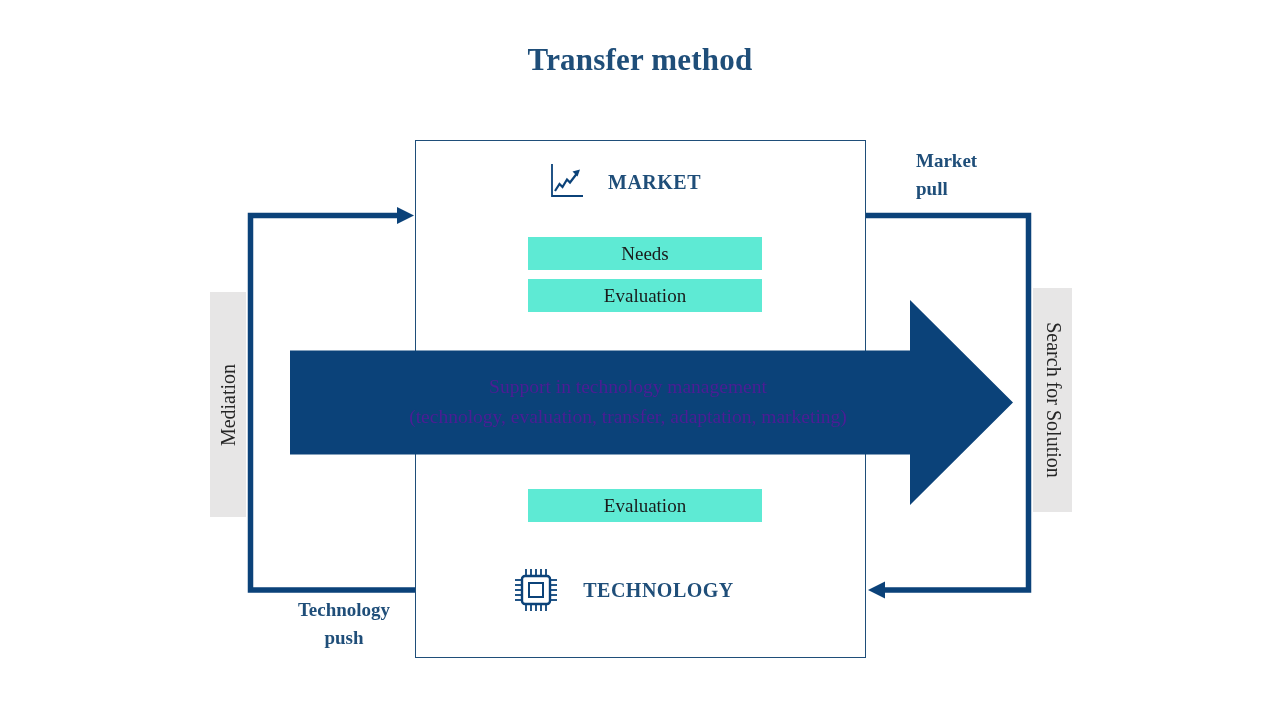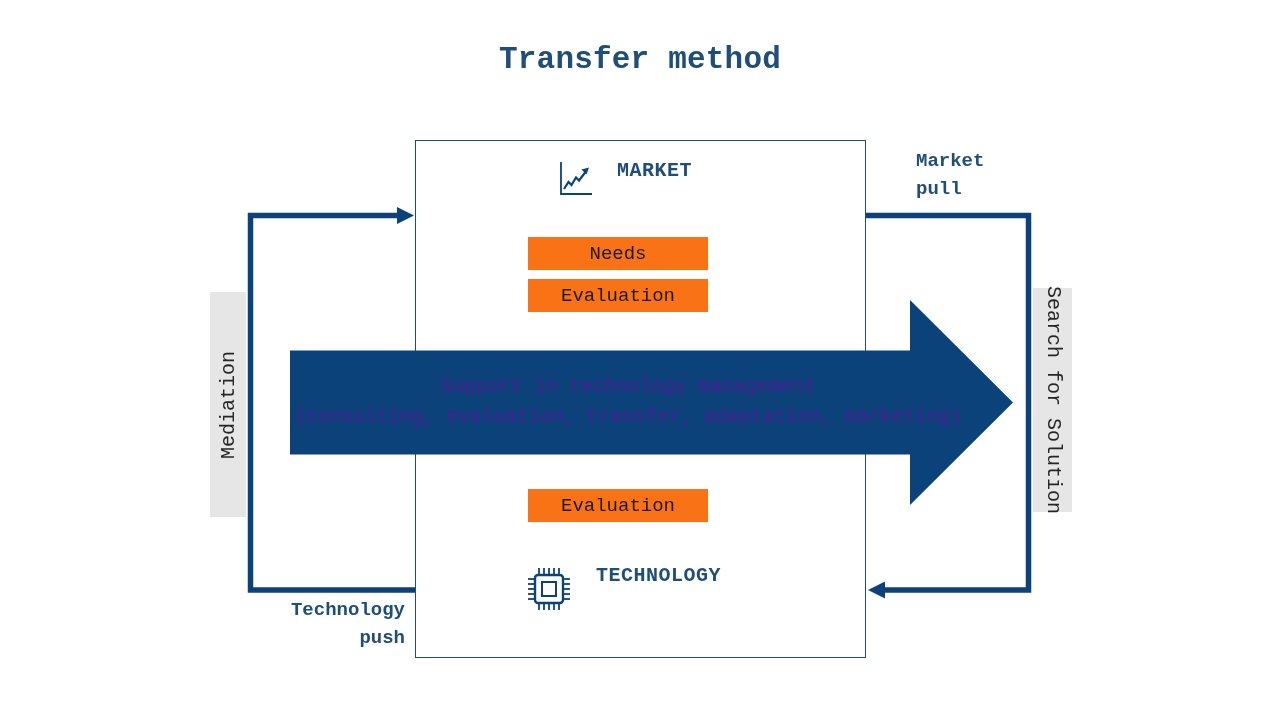--- a/index.html
+++ b/index.html
@@ -1,46 +1,46 @@
 <!DOCTYPE html>
 <html><head>
 <meta charset="utf-8">
 <style>
   html,body{margin:0;padding:0;background:#ffffff;}
   .canvas{
     position:relative;width:1280px;height:720px;background:#ffffff;
-    font-family:Liberation Mono, monospace;overflow:hidden;
+    font-family:Liberation Serif, serif;overflow:hidden;
   }
   
   .page-title{
     position:absolute;left:0;top:42px;width:1280px;text-align:center;
     font-size:31px;font-weight:bold;color:#1F4E79;letter-spacing:.2px;
   }
   
   .overlay{position:absolute;left:0;top:0;width:1280px;height:720px;pointer-events:none;}
   .loop-line{fill:none;stroke:#0B4279;stroke-width:5.5;}
   .loop-head{fill:#0B4279;stroke:none;}
   .big-arrow{fill:#0B4279;stroke:none;}
   
   .center-box{
     position:absolute;left:415px;top:140px;width:451px;height:518px;
     border:1.5px solid #1F4E79;box-sizing:border-box;background:transparent;
   }
   .section-header{
-    position:absolute;left:0;width:100%;display:flex;align-items:flex-start;
+    position:absolute;left:0;width:100%;display:flex;align-items:center;
     justify-content:center;gap:22px;transform:translateX(-18px);
   }
   .section-header .hdr-label{
     font-size:20px;font-weight:bold;color:#1F4E79;letter-spacing:.5px;
   }
   .hdr-market{top:18px;height:46px;}
   .hdr-tech{top:423px;height:52px;}
   .icon-svg{display:block;}
   .item{
-    position:absolute;left:112px;width:180px;height:33px;background:#f97316;
+    position:absolute;left:112px;width:234px;height:33px;background:#5eead4;
     display:flex;align-items:center;justify-content:center;
     font-size:19px;color:#1A1A1A;
   }
   .item-needs{top:96px;}
   .item-eval-top{top:138px;}
   .item-eval-bottom{top:348px;}
   .item-extraction{top:390px;}
   
   .main-arrow-text{
     position:absolute;left:290px;top:348px;width:676px;height:108px;
@@ -57,21 +57,21 @@
   }
   .v-label-left{left:210px;top:292px;width:36px;height:225px;}
   .v-label-left span{transform:translate(-50%,-50%) rotate(-90deg);}
   .v-label-right{left:1033px;top:288px;width:39px;height:224px;}
   .v-label-right span{transform:translate(-50%,-50%) rotate(90deg);}
   
   .flow-label{
     position:absolute;font-size:19px;font-weight:bold;color:#1F4E79;line-height:28px;
   }
   .label-market-pull{left:876px;top:147px;width:86px;text-align:left;margin-left:40px;}
-  .label-tech-push{left:283px;top:596px;width:122px;text-align:right;}
+  .label-tech-push{left:283px;top:596px;width:122px;text-align:center;}
 </style>
 </head>
 <body>
 
 <div class="canvas">
 
   <div class="page-title">Transfer method</div>
 
   <svg class="overlay" viewBox="0 0 1280 720" xmlns="http://www.w3.org/2000/svg">
 
@@ -127,21 +127,21 @@
       </svg>
       <span class="hdr-label">TECHNOLOGY</span>
     </div>
   </div>
 
   <svg class="overlay" viewBox="0 0 1280 720" xmlns="http://www.w3.org/2000/svg">
     <polygon class="big-arrow" points="290,350.5 910,350.5 910,300 1013,402.5 910,505 910,454.5 290,454.5"></polygon>
   </svg>
   <div class="main-arrow-text">
     <span>Support in technology management</span>
-    <span>(consulting, evaluation, transfer, adaptation, marketing)</span>
+    <span>(technology, evaluation, transfer, adaptation, marketing)</span>
   </div>
 
   <div class="v-label v-label-left">
     <span>Mediation</span>
   </div>
   <div class="v-label v-label-right">
     <span>Search for Solution</span>
   </div>
 
   <div class="flow-label label-market-pull">Market pull</div>

